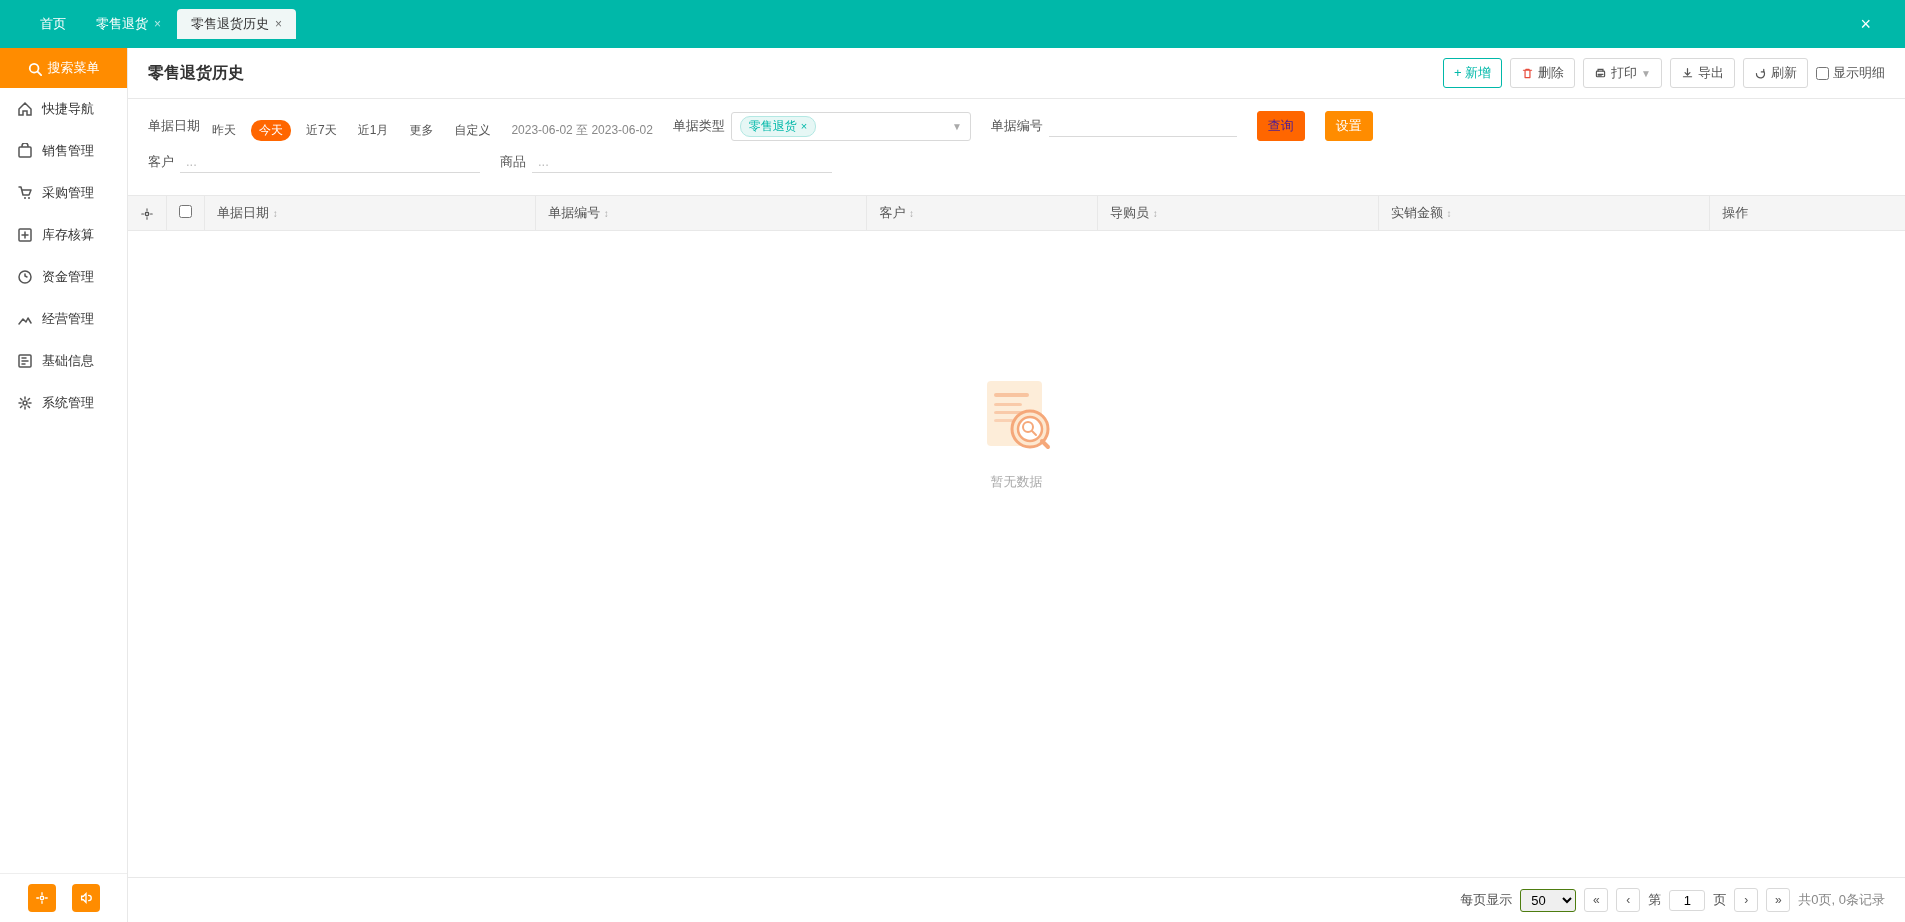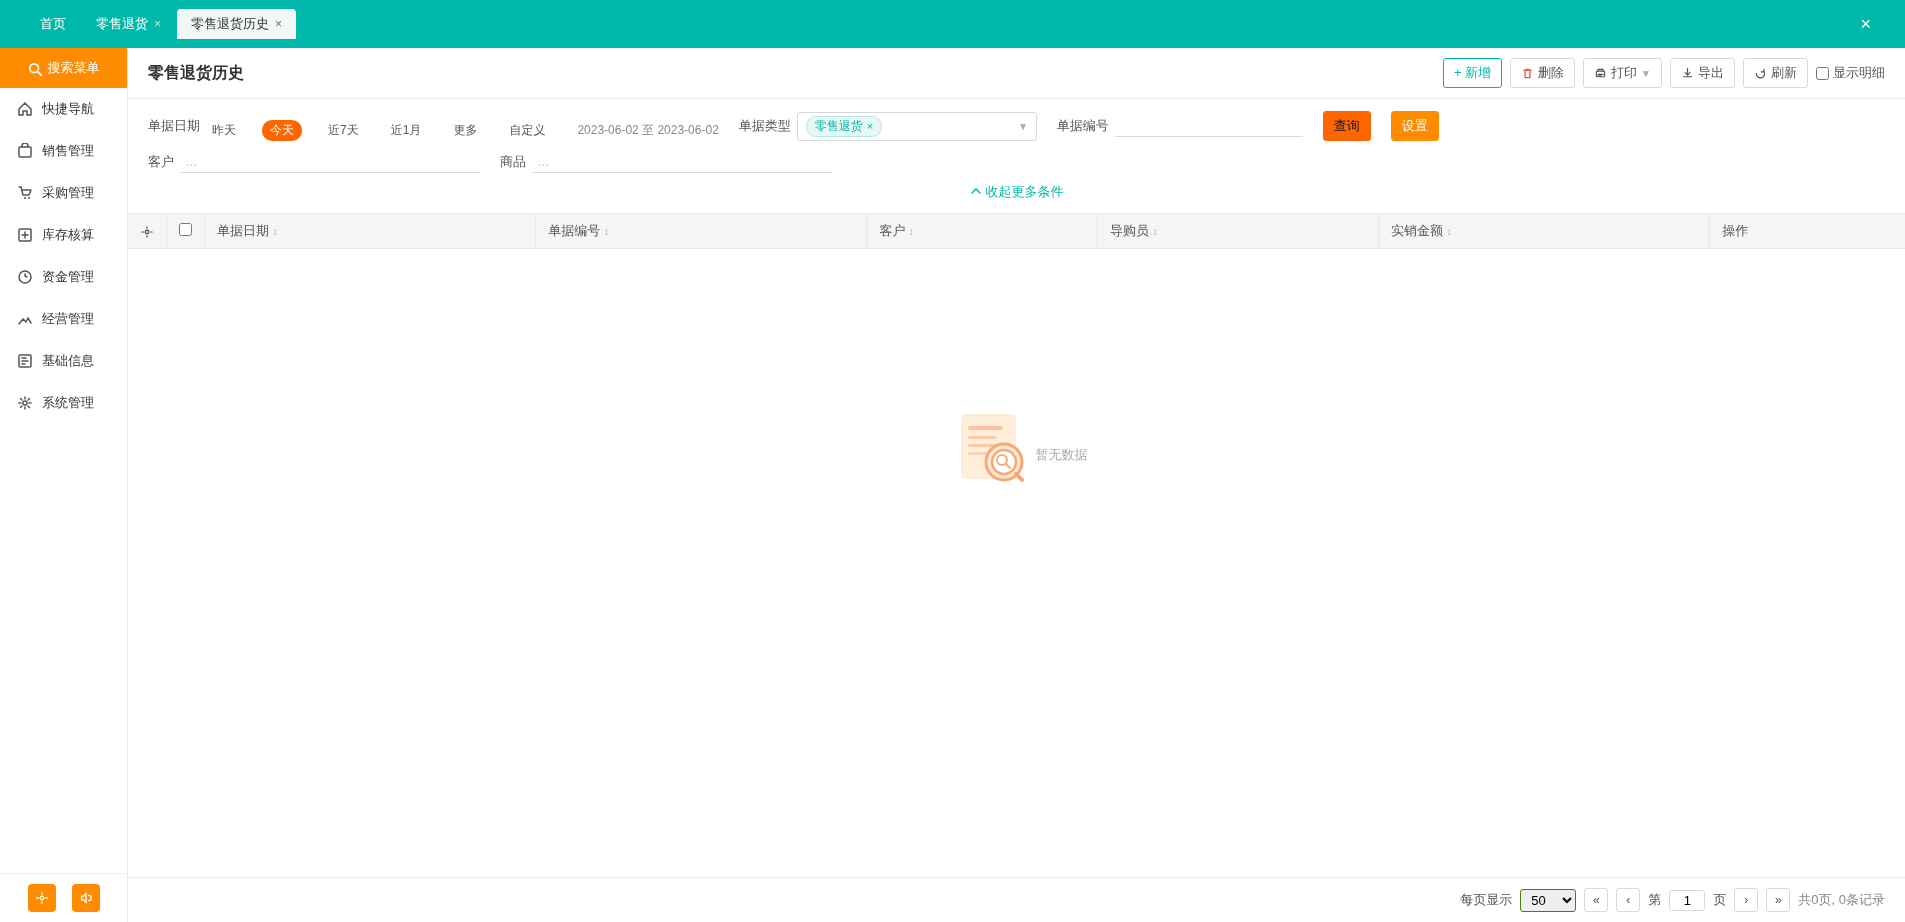--- a/index.html
+++ b/index.html
@@ -26,32 +26,32 @@
     .sidebar-bottom-icon { width: 28px; height: 28px; border-radius: 4px; background: #ff8c00; display: flex; align-items: center; justify-content: center; cursor: pointer; color: #fff; font-size: 14px; }
 
     
     .content { flex: 1; display: flex; flex-direction: column; overflow: hidden; background: #f5f5f5; }
 
     
     .page-header { background: #fff; padding: 10px 20px; display: flex; align-items: center; justify-content: space-between; border-bottom: 1px solid #e8e8e8; flex-shrink: 0; }
     .page-title { font-size: 16px; font-weight: 600; color: #333; }
     .header-actions { display: flex; align-items: center; gap: 8px; }
     .action-btn { display: flex; align-items: center; gap: 4px; padding: 5px 10px; border: 1px solid #d9d9d9; background: #fff; border-radius: 3px; cursor: pointer; font-size: 13px; color: #555; }
-    .action-btn.query-btn { background: #ff6600; color: #0f172a; border-color: #ff6600; }
+    .action-btn.query-btn { background: #ff6600; color: #4c1d95; border-color: #ff6600; }
     .action-btn.setting-btn { background: #ff8c00; color: #fff; border-color: #ff8c00; }
     .action-btn.new-btn { color: #00b8a9; border-color: #00b8a9; }
     .show-detail-wrap { display: flex; align-items: center; gap: 4px; font-size: 13px; color: #555; }
     .show-detail-wrap input[type=checkbox] { cursor: pointer; }
 
     
     .filter-area { background: #fff; padding: 12px 20px; border-bottom: 1px solid #e8e8e8; flex-shrink: 0; }
     .filter-row { display: flex; align-items: center; gap: 20px; margin-bottom: 10px; flex-wrap: wrap; }
     .filter-item { display: flex; align-items: center; gap: 6px; }
     .filter-label { color: #555; font-size: 13px; white-space: nowrap; }
-    .date-filter { display: flex; align-items: center; gap: 20px; margin-top: 8px; }
+    .date-filter { display: flex; align-items: center; gap: 9px; margin-top: 8px; }
     .date-btn { padding: 2px 6px; border-radius: 3px; cursor: pointer; font-size: 12px; color: #555; }
     .date-btn.active { background: #ff6600; color: #fff; border-radius: 10px; padding: 2px 8px; }
     .date-range { font-size: 12px; color: #888; margin-left: 6px; }
     .filter-select { display: flex; align-items: center; border: 1px solid #d9d9d9; border-radius: 3px; padding: 3px 8px; min-width: 200px; background: #fff; cursor: pointer; position: relative; }
     .filter-select-tag { background: #e6f7f5; color: #00b8a9; border: 1px solid #b3e8e3; border-radius: 10px; padding: 1px 8px; font-size: 12px; display: flex; align-items: center; gap: 4px; }
     .filter-select-tag .tag-x { cursor: pointer; font-size: 11px; }
     .filter-select-arrow { margin-left: auto; color: #aaa; font-size: 10px; }
     .filter-input { border: none; border-bottom: 1px solid #d9d9d9; padding: 3px 6px; font-size: 13px; outline: none; min-width: 160px; color: #333; }
     .filter-input::placeholder { color: #bbb; }
     .collapse-btn { display: flex; align-items: center; justify-content: center; gap: 4px; color: #00b8a9; cursor: pointer; font-size: 13px; margin-top: 4px; }
@@ -62,21 +62,21 @@
     .data-table thead tr { background: #f5f5f5; border-bottom: 1px solid #e8e8e8; }
     .data-table th { padding: 8px 12px; text-align: left; font-size: 13px; font-weight: 500; color: #555; border-right: 1px solid #e8e8e8; white-space: nowrap; }
     .data-table th:last-child { border-right: none; }
     .data-table td { padding: 10px 12px; border-bottom: 1px solid #f0f0f0; font-size: 13px; }
     .th-sortable { cursor: pointer; user-select: none; }
     .th-sortable::after { content: ' ↕'; font-size: 10px; color: #aaa; }
     .th-settings { width: 36px; text-align: center; cursor: pointer; }
     .th-checkbox { width: 36px; text-align: center; }
 
     
-    .empty-state { display: flex; align-items: center; justify-content: center; height: 400px; }
+    .empty-state { display: flex; flex-direction: column; align-items: center; justify-content: center; height: 400px; }
     .empty-img { width: 90px; height: 90px; position: relative; }
     .empty-text { color: #aaa; font-size: 13px; margin-top: 12px; }
 
     
     .pagination { display: flex; align-items: center; justify-content: flex-end; padding: 10px 20px; background: #fff; border-top: 1px solid #e8e8e8; gap: 8px; font-size: 13px; color: #555; flex-shrink: 0; }
     .page-size-select { border: 1px solid #4d7c0f; border-radius: 3px; padding: 2px 6px; font-size: 13px; cursor: pointer; }
     .page-nav-btn { width: 24px; height: 24px; display: flex; align-items: center; justify-content: center; border: 1px solid #d9d9d9; border-radius: 3px; cursor: pointer; font-size: 12px; background: #fff; color: #555; }
     .page-input { border: 1px solid #d9d9d9; border-radius: 3px; width: 36px; text-align: center; padding: 2px 4px; font-size: 13px; }
     .page-info { color: #888; font-size: 13px; }
 
@@ -291,26 +291,20 @@
           <span class="filter-label">客户</span>
           <input class="filter-input" type="text" style="min-width: 300px;" placeholder="...">
         </div>
 
         <div class="filter-item">
           <span class="filter-label">商品</span>
           <input class="filter-input" type="text" style="min-width: 300px;" placeholder="...">
         </div>
       </div>
 
-      <div class="collapse-btn">
-        <svg width="12" height="12" viewBox="0 0 12 12">
-            <path d="M2 7l4-4 4 4" stroke="#00b8a9" stroke-width="1.5" fill="none" stroke-linecap="round"></path>
-          </svg>
-        <span>收起更多条件</span>
-      </div>
     </div>
 
     <div class="table-wrap">
       <table class="data-table">
         <thead>
           <tr>
             <th class="th-settings">
               <svg width="14" height="14" viewBox="0 0 16 16" fill="none">
                   <circle cx="8" cy="8" r="2" stroke="#555" stroke-width="1.5" fill="none"></circle>
                   <path d="M8 2v2M8 12v2M2 8h2M12 8h2" stroke="#555" stroke-width="1.2" stroke-linecap="round"></path>

